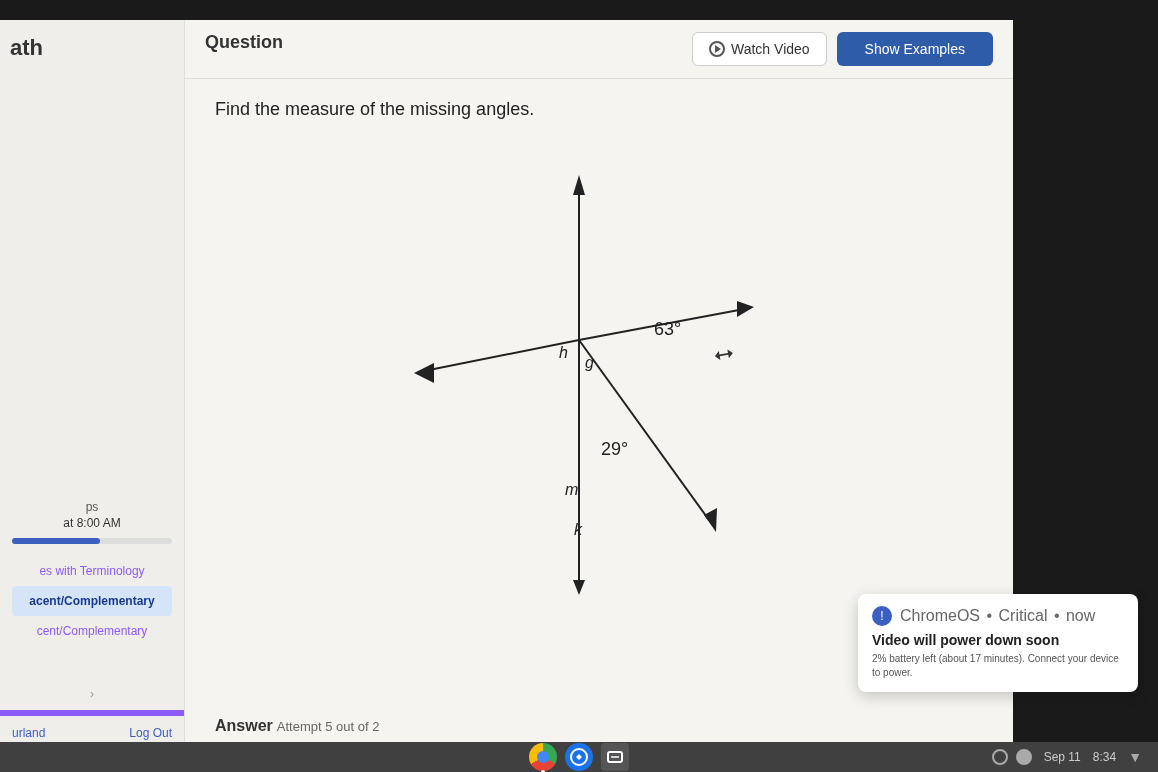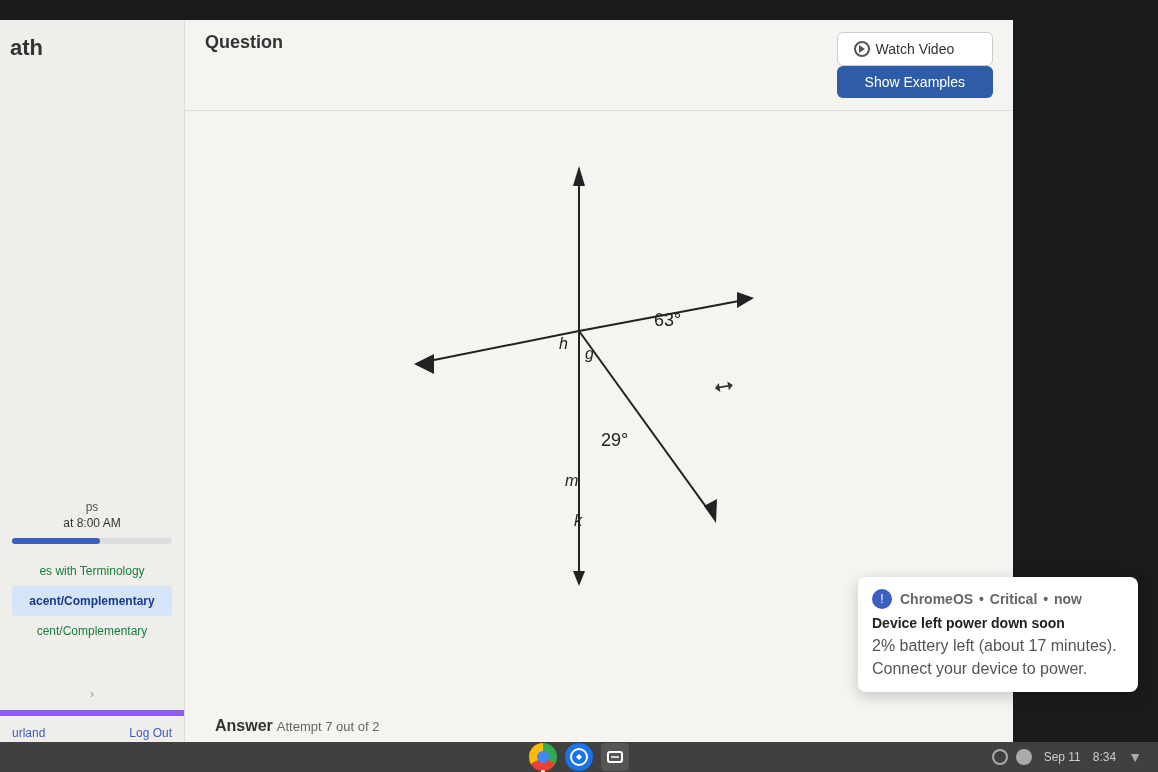--- a/index.html
+++ b/index.html
@@ -71,21 +71,21 @@
     .progress-bar-fill {
       height: 100%;
       background: #3b5fc0;
       border-radius: 3px;
       width: 55%;
     }
 
     .sidebar-nav-item {
       padding: 8px 12px;
       font-size: 12px;
-      color: #15803d;
+      color: #8b5cf6;
       cursor: pointer;
       border-radius: 4px;
     }
 
     .sidebar-nav-item.active {
       background: #d6e4f7;
       color: #1a3a8f;
       font-weight: bold;
     }
 
@@ -121,21 +121,21 @@
     }
 
     .header-title {
       font-size: 18px;
       font-weight: bold;
       color: #333;
     }
 
     .header-buttons {
       display: flex;
-      flex-direction: column;
+      gap: 10px;
     }
 
     .btn-watch-video {
       display: flex;
       align-items: center;
       gap: 6px;
       padding: 8px 16px;
       background: white;
       border: 1px solid #ccc;
       border-radius: 6px;
@@ -248,39 +248,38 @@
       border-radius: 50%;
       display: flex;
       align-items: center;
       justify-content: center;
       color: white;
       font-size: 12px;
       flex-shrink: 0;
     }
 
     .notification-source {
-      font-size: 14px;
+      font-size: 16px;
       color: #666;
-      font-weight: bold;
     }
 
     .notification-dot {
       color: #666;
       margin: 0 2px;
     }
 
     .notification-title {
       font-size: 14px;
       font-weight: bold;
       color: #222;
       margin-bottom: 4px;
     }
 
     .notification-body {
-      font-size: 16px;
+      font-size: 10px;
       color: #555;
       line-height: 1.4;
     }
 
     
     .taskbar {
       position: absolute;
       bottom: 0; left: 0;
       width: 1158px;
       height: 30px;
@@ -447,20 +446,21 @@
           </div>
           <span>Watch Video</span>
         </button>
         <button class="btn-show-examples">
           <span>Show Examples</span>
         </button>
       </div>
     </div>
 
     <div class="question-area">
+      <div class="question-text">Find the measure of the missing angles.</div>
 
       <div class="diagram-container">
         <svg class="diagram-svg" viewBox="0 0 500 480" xmlns="http://www.w3.org/2000/svg">
 
           <line x1="230" y1="380" x2="230" y2="50" stroke="#222" stroke-width="2"></line>
 
           <polygon points="230,35 224,55 236,55" fill="#222"></polygon>
 
           <line x1="230" y1="380" x2="230" y2="440" stroke="#222" stroke-width="2"></line>
 
@@ -490,37 +490,37 @@
 
           <text x="225" y="395" font-size="16" font-family="Arial" font-style="italic" fill="#222">k</text>
         </svg>
       </div>
 
       <div class="cursor-arrow">⭤</div>
     </div>
 
     <div class="answer-section">
       <span class="answer-label">Answer</span>
-      <span class="answer-attempt">Attempt 7 out of 2</span>
+      <span class="answer-attempt">Attempt 5 out of 2</span>
     </div>
   </div>
 </div>
 
 <div class="notification-popup">
   <div class="notification-header">
     <div class="notification-icon">!</div>
     <span class="notification-source">
       <span>ChromeOS</span>
       <span class="notification-dot">•</span>
       <span>Critical</span>
       <span class="notification-dot">•</span>
       <span>now</span>
     </span>
   </div>
-  <div class="notification-title">Device left power down soon</div>
+  <div class="notification-title">Video will power down soon</div>
   <div class="notification-body">2% battery left (about 17 minutes). Connect your device to power.</div>
 </div>
 
 <div class="taskbar">
   <div class="taskbar-apps">
 
     <div class="taskbar-app-wrapper">
       <div class="chrome-icon">
         <div class="chrome-inner"></div>
       </div>

